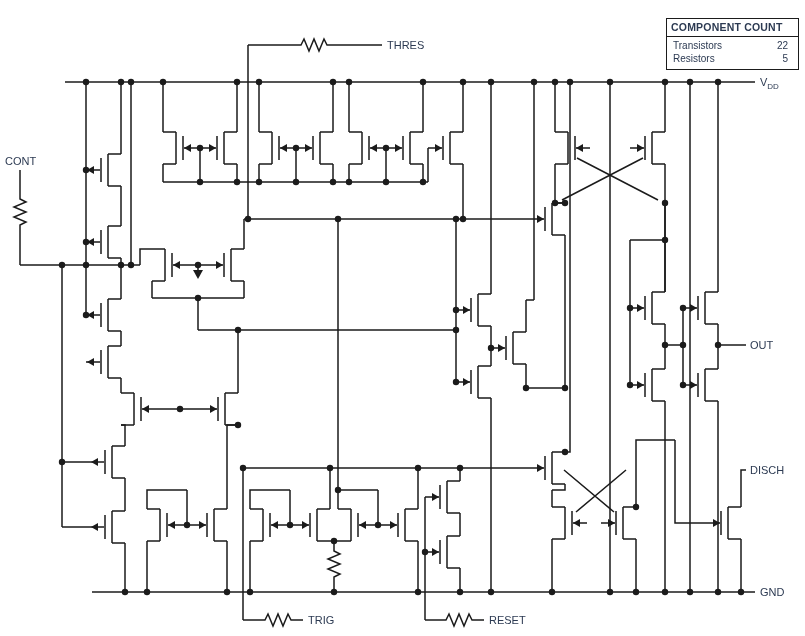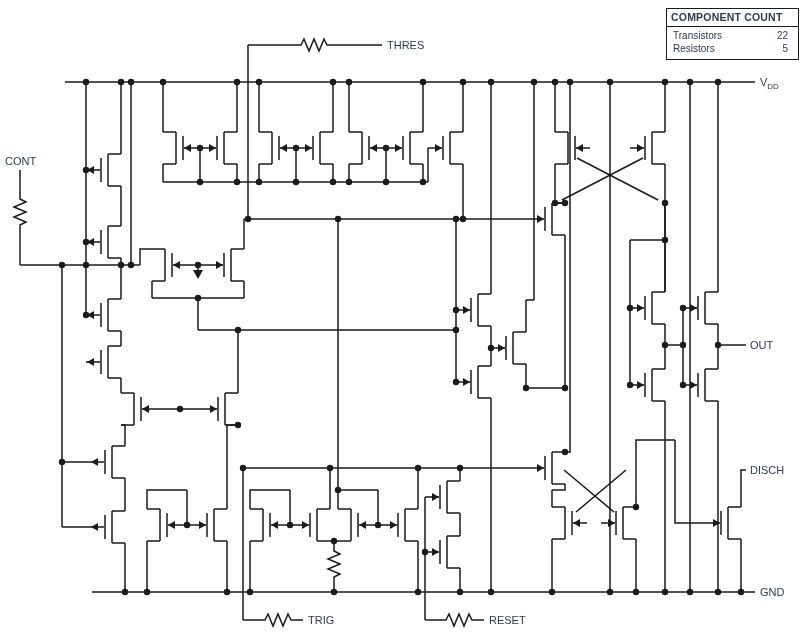--- a/index.html
+++ b/index.html
@@ -8,21 +8,21 @@
     position:relative; width:805px; height:636px; background:var(--bg);
     font-family:"Liberation Sans", sans-serif; overflow:hidden;
   }
   svg.schem { position:absolute; left:0; top:0; }
   svg.schem path, svg.schem line { stroke:var(--line); stroke-width:1.5; fill:none; }
   svg.schem circle { fill:var(--line); stroke:none; }
   svg.schem polygon { fill:var(--line); stroke:none; }
   svg.schem text { fill:var(--text); font-family:"Liberation Sans", sans-serif; font-size:11px; }
   svg.schem text .sub { font-size:8px; }
   .ccbox {
-    position:absolute; left:666px; top:8px; width:131px;
+    position:absolute; left:666px; top:18px; width:131px;
     border:1.6px solid var(--line); background:var(--bg); color:var(--text);
   }
   .ccbox .cc-title {
     font-size:10.5px; font-weight:bold; padding:2px 4px 3px 4px;
     border-bottom:1.6px solid var(--line); letter-spacing:0.2px; white-space:nowrap;
   }
   .ccbox .cc-row {
     display:flex; justify-content:space-between; font-size:10px;
     padding:1px 10px 0 6px; line-height:12px;
   }

